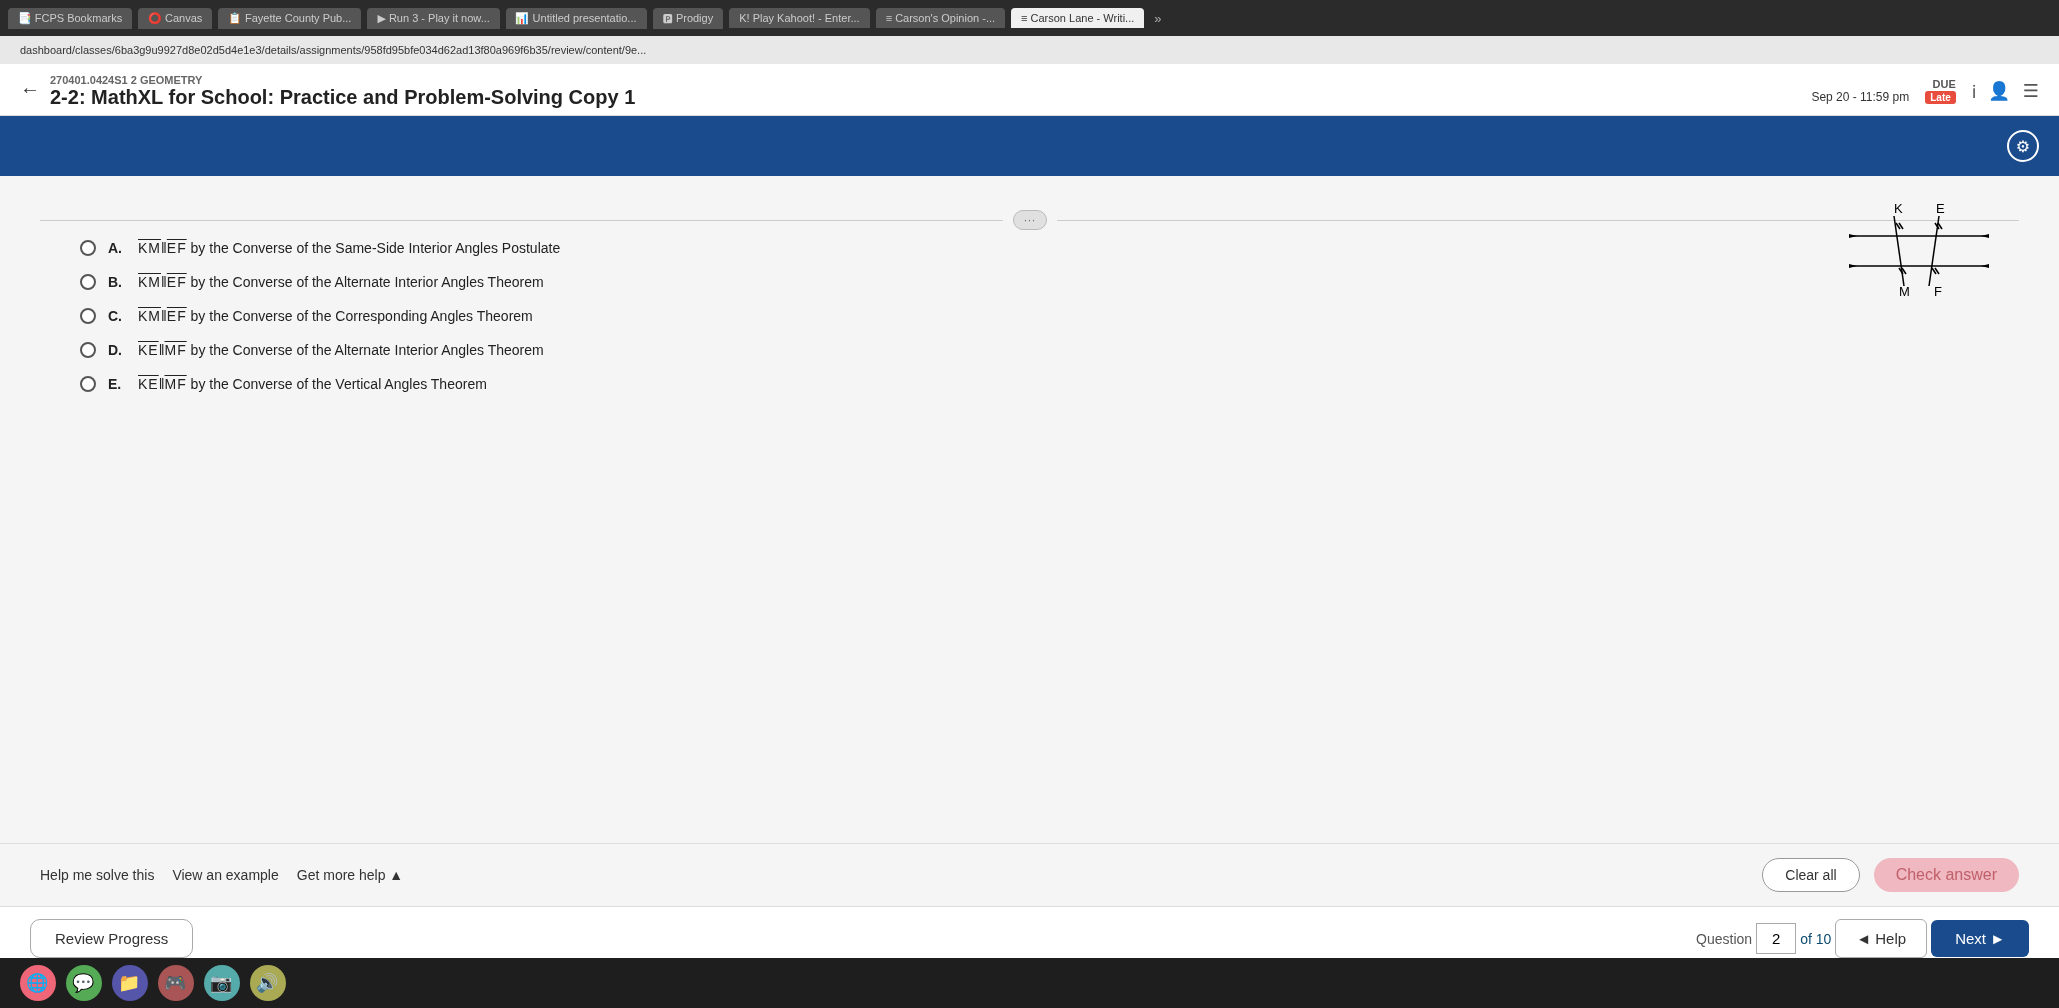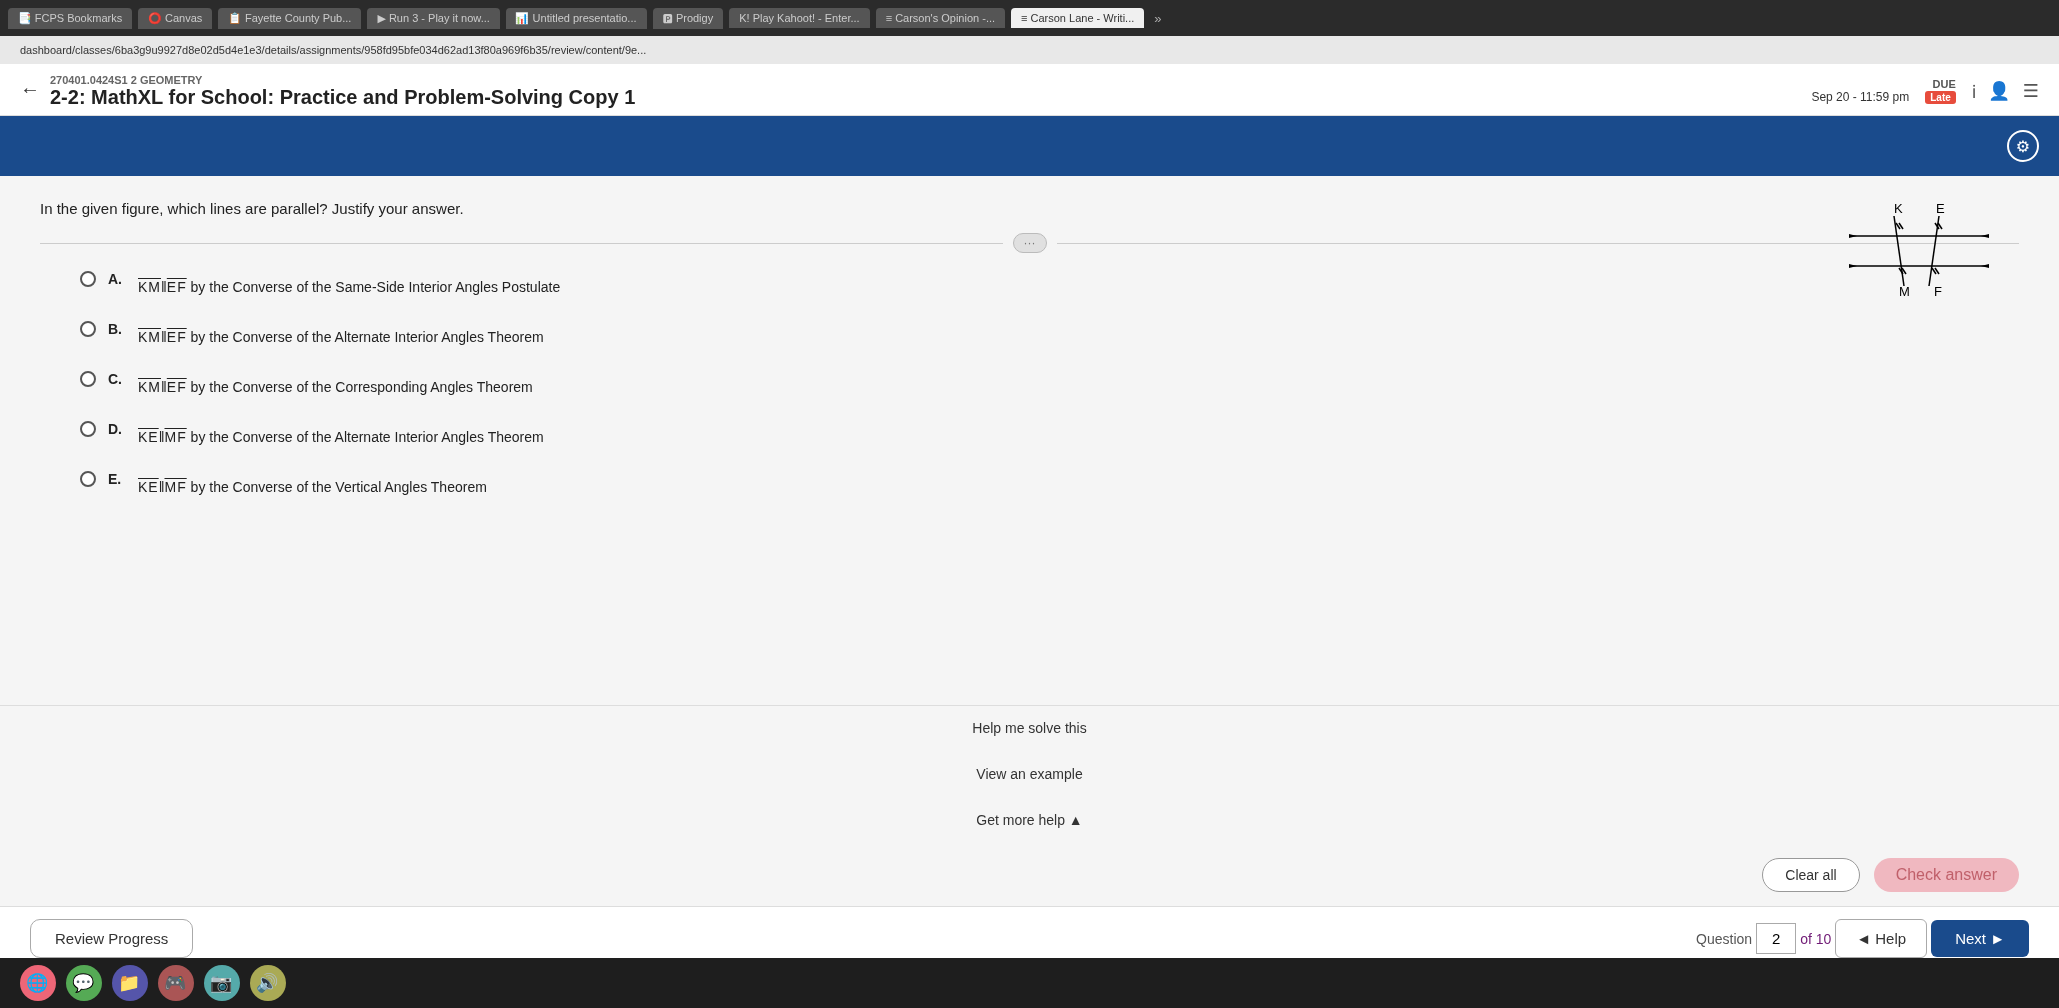--- a/index.html
+++ b/index.html
@@ -221,32 +221,30 @@
       justify-content: center;
     }
 
     .choice-label {
       font-weight: bold;
       min-width: 18px;
     }
 
     .choice-text {
       font-size: 14px;
-      margin-top: 16px;
     }
 
     
     .help-bar {
       background: #f5f5f5;
       padding: 14px 40px;
       display: flex;
       align-items: center;
-      gap: 30px;
+      gap: 18px;
       border-top: 1px solid #ddd;
-      flex-direction: column;
     }
 
     .help-link {
       font-size: 14px;
       color: #333;
       cursor: pointer;
       font-weight: 500;
       text-decoration: none;
     }
 
@@ -318,21 +316,21 @@
     .question-num-box {
       border: 1px solid #aaa;
       padding: 6px 12px;
       font-size: 15px;
       min-width: 40px;
       text-align: center;
     }
 
     .of-total {
       font-size: 14px;
-      color: #701a75;
+      color: #0c4a6e;
     }
 
     .back-btn {
       background: #fff;
       border: 1px solid #aaa;
       color: #333;
       padding: 10px 20px;
       border-radius: 6px;
       font-size: 15px;
       cursor: pointer;
@@ -427,21 +425,20 @@
   <div class="blue-banner">
     <div class="settings-icon-circle">
       <span>⚙</span>
     </div>
   </div>
 
   <div class="main-content">
 
     <div class="question-area">
 
-      <div class="question-text">In the given figure, which lines are parallel? Justify your answer.</div>
 
       <div class="figure-area">
         <svg width="160" height="110" viewBox="0 0 160 110">
 
           <line x1="10" y1="40" x2="150" y2="40" stroke="black" stroke-width="1.5"></line>
 
           <line x1="10" y1="70" x2="150" y2="70" stroke="black" stroke-width="1.5"></line>
 
           <line x1="55" y1="20" x2="65" y2="90" stroke="black" stroke-width="1.5"></line>
 

